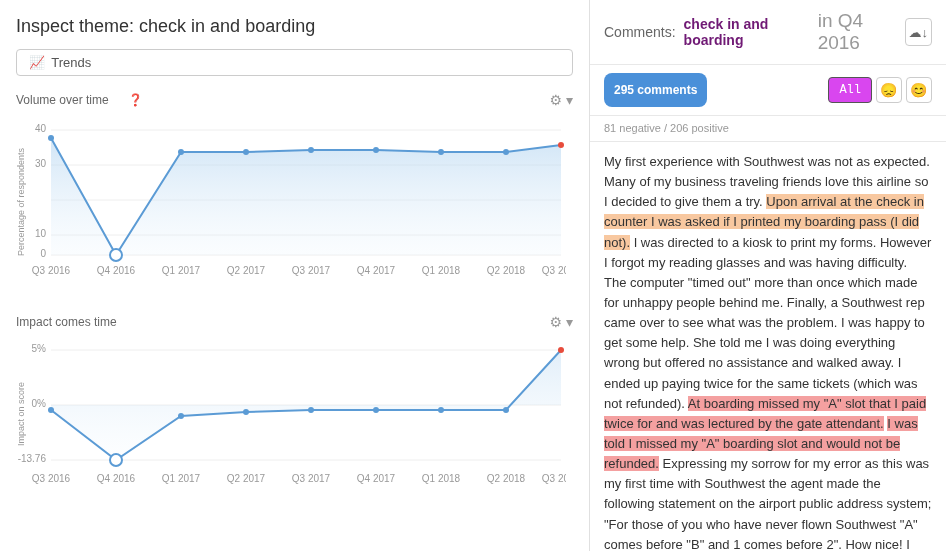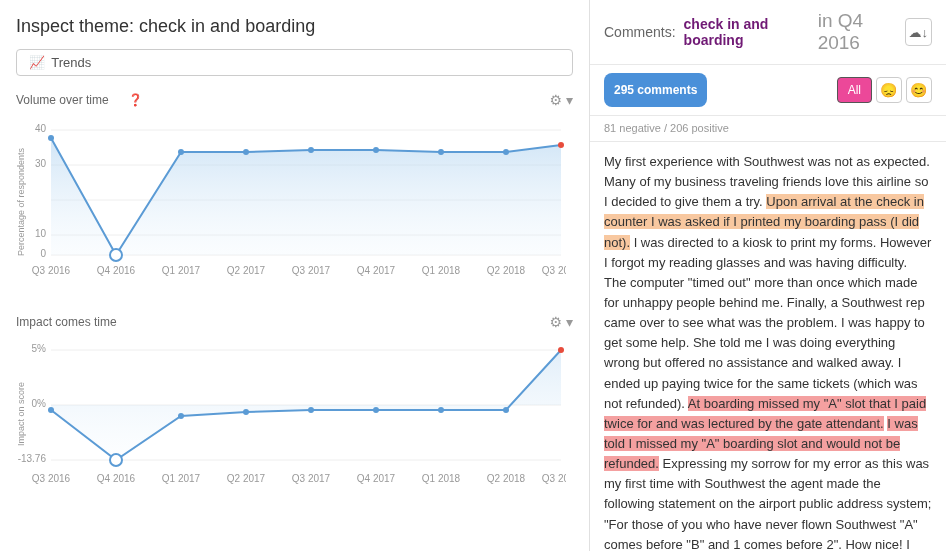--- a/index.html
+++ b/index.html
@@ -21,21 +21,21 @@
     .comments-header { display: flex; align-items: center; gap: 8px; padding: 10px 14px; border-bottom: 1px solid #e8e8e8; }
     .comments-label { font-size: 14px; color: #666; }
     .comments-theme { font-size: 14px; font-weight: 600; color: #701a75; }
     .comments-period { font-size: 19px; color: #999; }
     .download-btn { margin-left: auto; width: 32px; height: 28px; border: 1px solid #ccc; border-radius: 4px; display: flex; align-items: center; justify-content: center; cursor: pointer; color: #666; }
 
     .filter-bar { display: flex; align-items: center; gap: 8px; padding: 8px 14px; border-bottom: 1px solid #e8e8e8; }
     .count-badge { background: #4a90d9; color: #fff; border-radius: 8px; padding: 10px 10px; font-size: 12px; font-weight: 600; }
     .filter-btns { display: flex; gap: 4px; margin-left: auto; }
     .filter-btn { border: 1px solid #ccc; border-radius: 4px; padding: 3px 10px; font-size: 12px; cursor: pointer; background: #fff; color: #555; }
-    .filter-btn.active { background: #ec4899; color: #fff; border-color: #555; }
+    .filter-btn.active { background: #d946ef; color: #fff; border-color: #555; font-family: Liberation Mono, monospace; }
     .filter-icon { width: 26px; height: 26px; border: 1px solid #ccc; border-radius: 4px; display: flex; align-items: center; justify-content: center; cursor: pointer; font-size: 14px; }
 
     .sentiment-bar { padding: 4px 14px 6px; border-bottom: 1px solid #e8e8e8; }
     .sentiment-text { font-size: 11px; color: #999; margin-top: 48px; }
 
     .comments-list { flex: 1; overflow-y: auto; padding: 10px 14px; }
 
     .comment-block { margin-bottom: 16px; font-size: 13px; line-height: 1.55; color: #333; }
     .comment-block p { margin: 0; }
 

